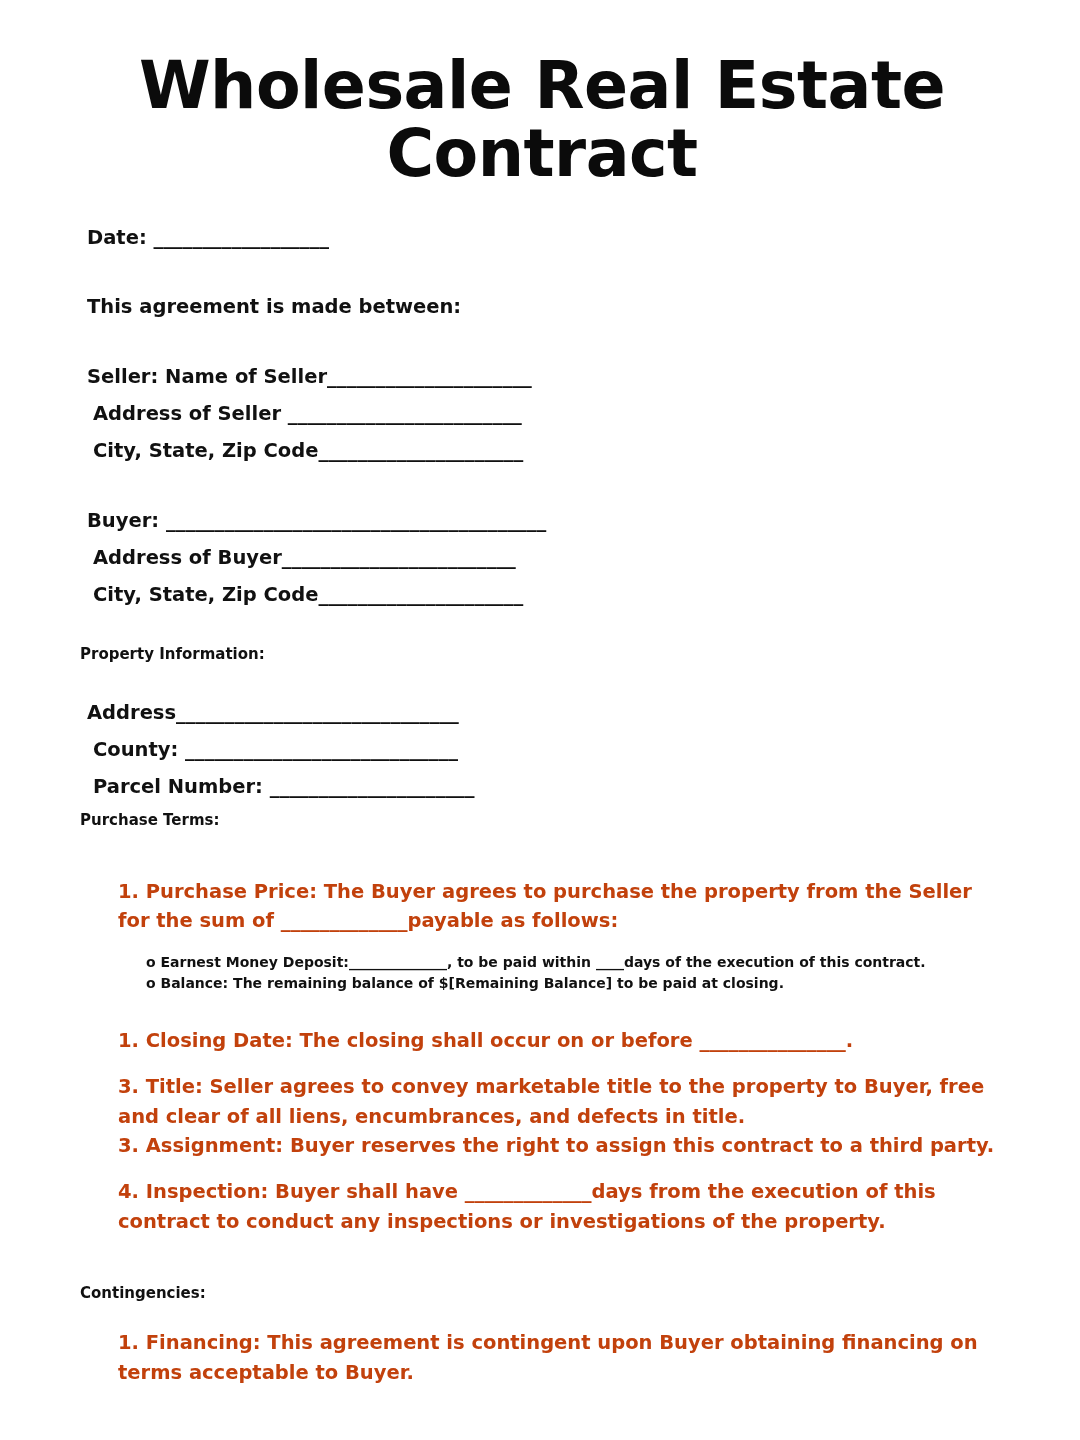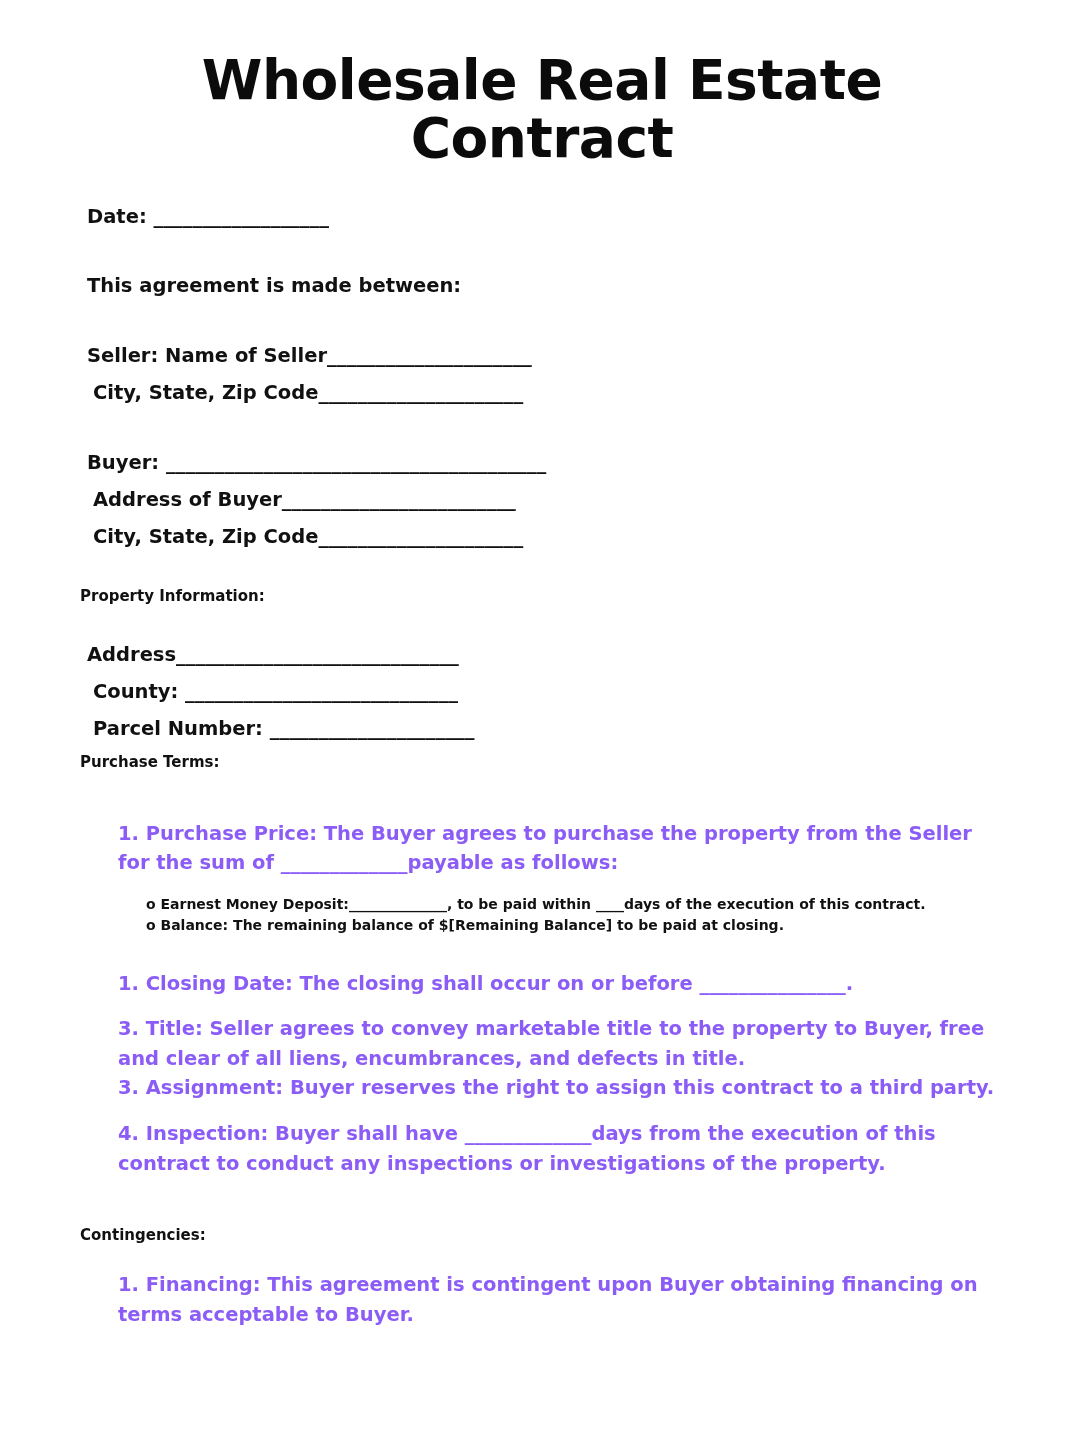--- a/index.html
+++ b/index.html
@@ -17,21 +17,21 @@
   .page {
     width: 1080px;
     height: 1440px;
     box-sizing: border-box;
     padding: 34px 72px 0 76px;
     position: relative;
   }
   h1.doc-title {
     font-family: "DejaVu Sans", sans-serif;
     font-weight: 800;
-    font-size: 55px;
+    font-size: 65px;
     line-height: 1.05;
     letter-spacing: -0.5px;
     text-align: center;
     margin: 18px 0 36px 0;
     color: #0b0b0b;
   }
   .line {
     font-size: 19.5px;
     font-weight: 700;
     line-height: 1.33;
@@ -43,21 +43,21 @@
   .gap-lg { height: 32px; }
   .gap-xl { height: 44px; }
   .indent-1 { padding-left: 6px; }
   .indent-2 { padding-left: 42px; }
   .indent-3 { padding-left: 70px; }
   .block-para {
     font-size: 19.5px;
     font-weight: 700;
     line-height: 1.52;
     margin: 0;
-    color: #8b5cf6;
+    color: #c2410c;
   }
   .sub-item {
     font-size: 14px;
     font-weight: 700;
     line-height: 1.52;
     margin: 0;
   }
   .section-label {
     font-size: 15px;
     font-weight: 700;
@@ -73,20 +73,21 @@
 
   <p class="line">Date: __________________</p>
 
   <div class="gap-md"></div>
 
   <p class="line">This agreement is made between:</p>
 
   <div class="gap-md"></div>
 
   <p class="line">Seller: Name of Seller_____________________</p>
+  <p class="line indent-1">Address of Seller ________________________</p>
   <p class="line indent-1">City, State, Zip Code_____________________</p>
 
   <div class="gap-md"></div>
 
   <p class="line">Buyer: _______________________________________</p>
   <p class="line indent-1">Address of Buyer________________________</p>
   <p class="line indent-1">City, State, Zip Code_____________________</p>
 
   <div class="gap-md"></div>
 

